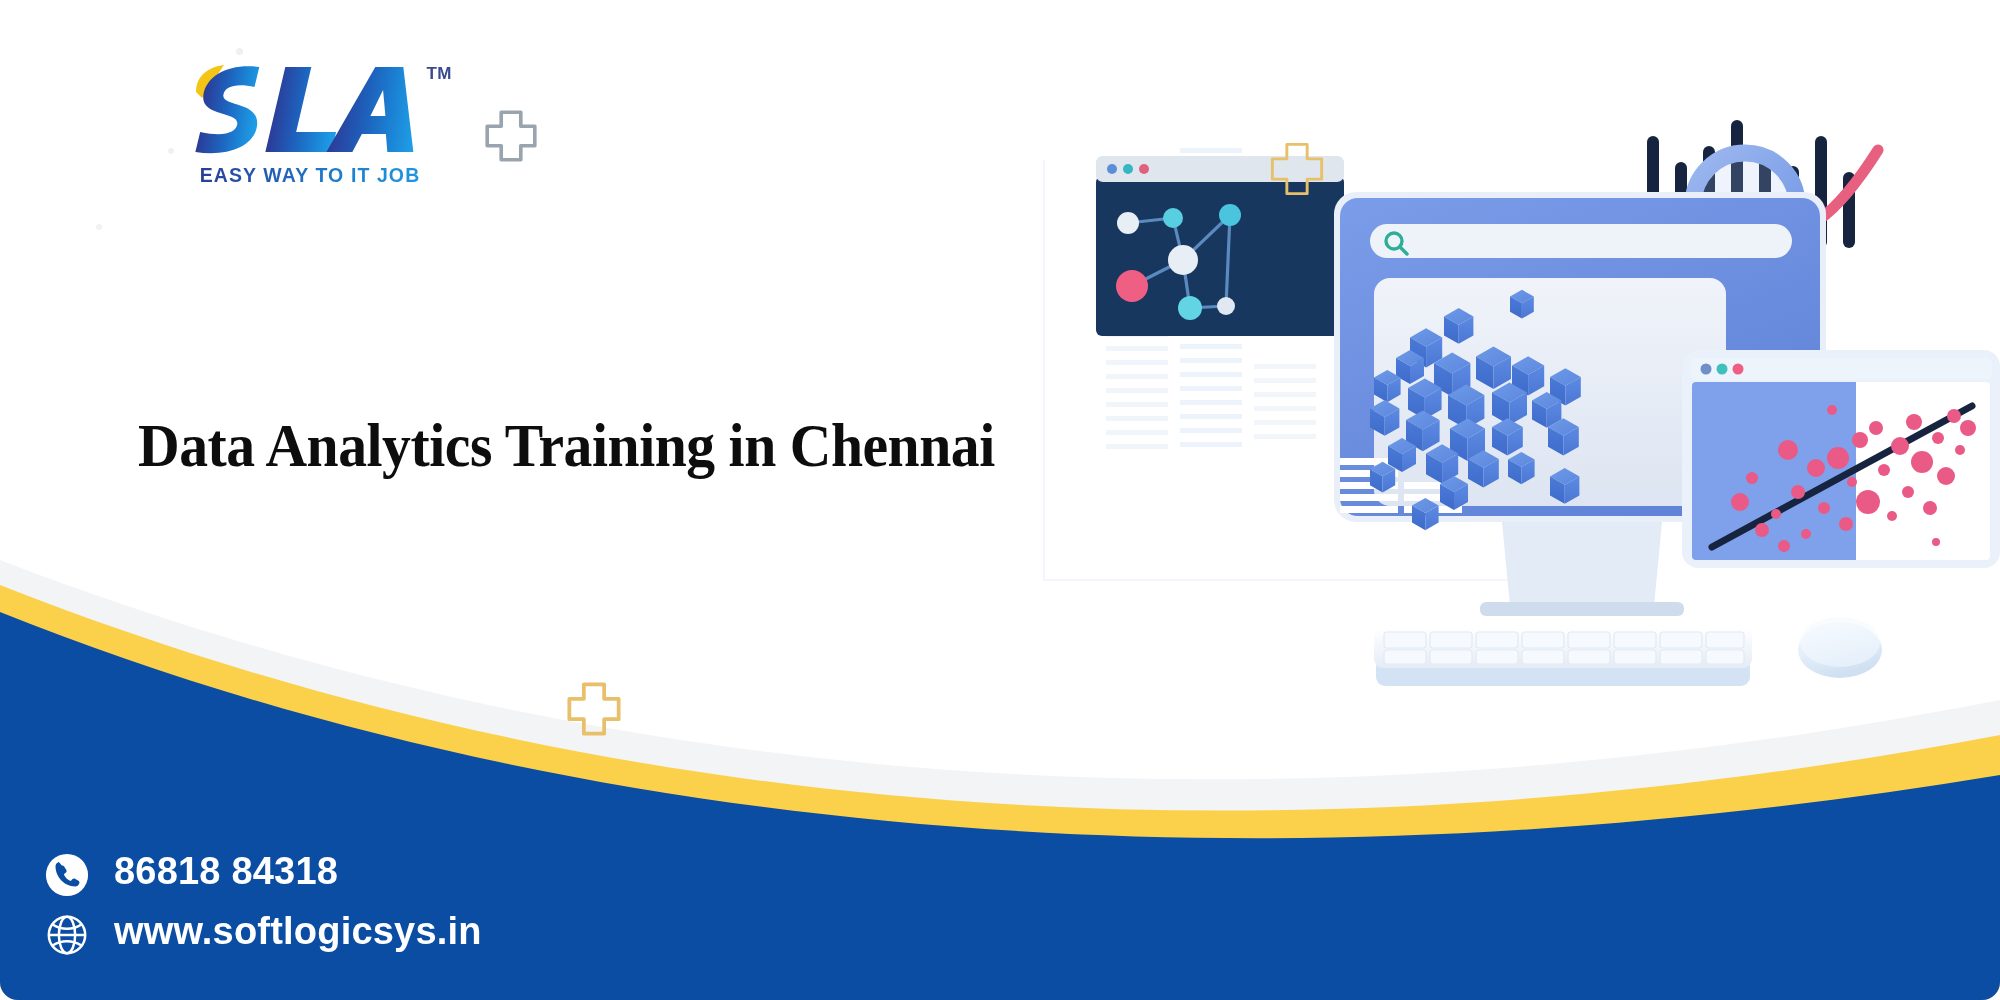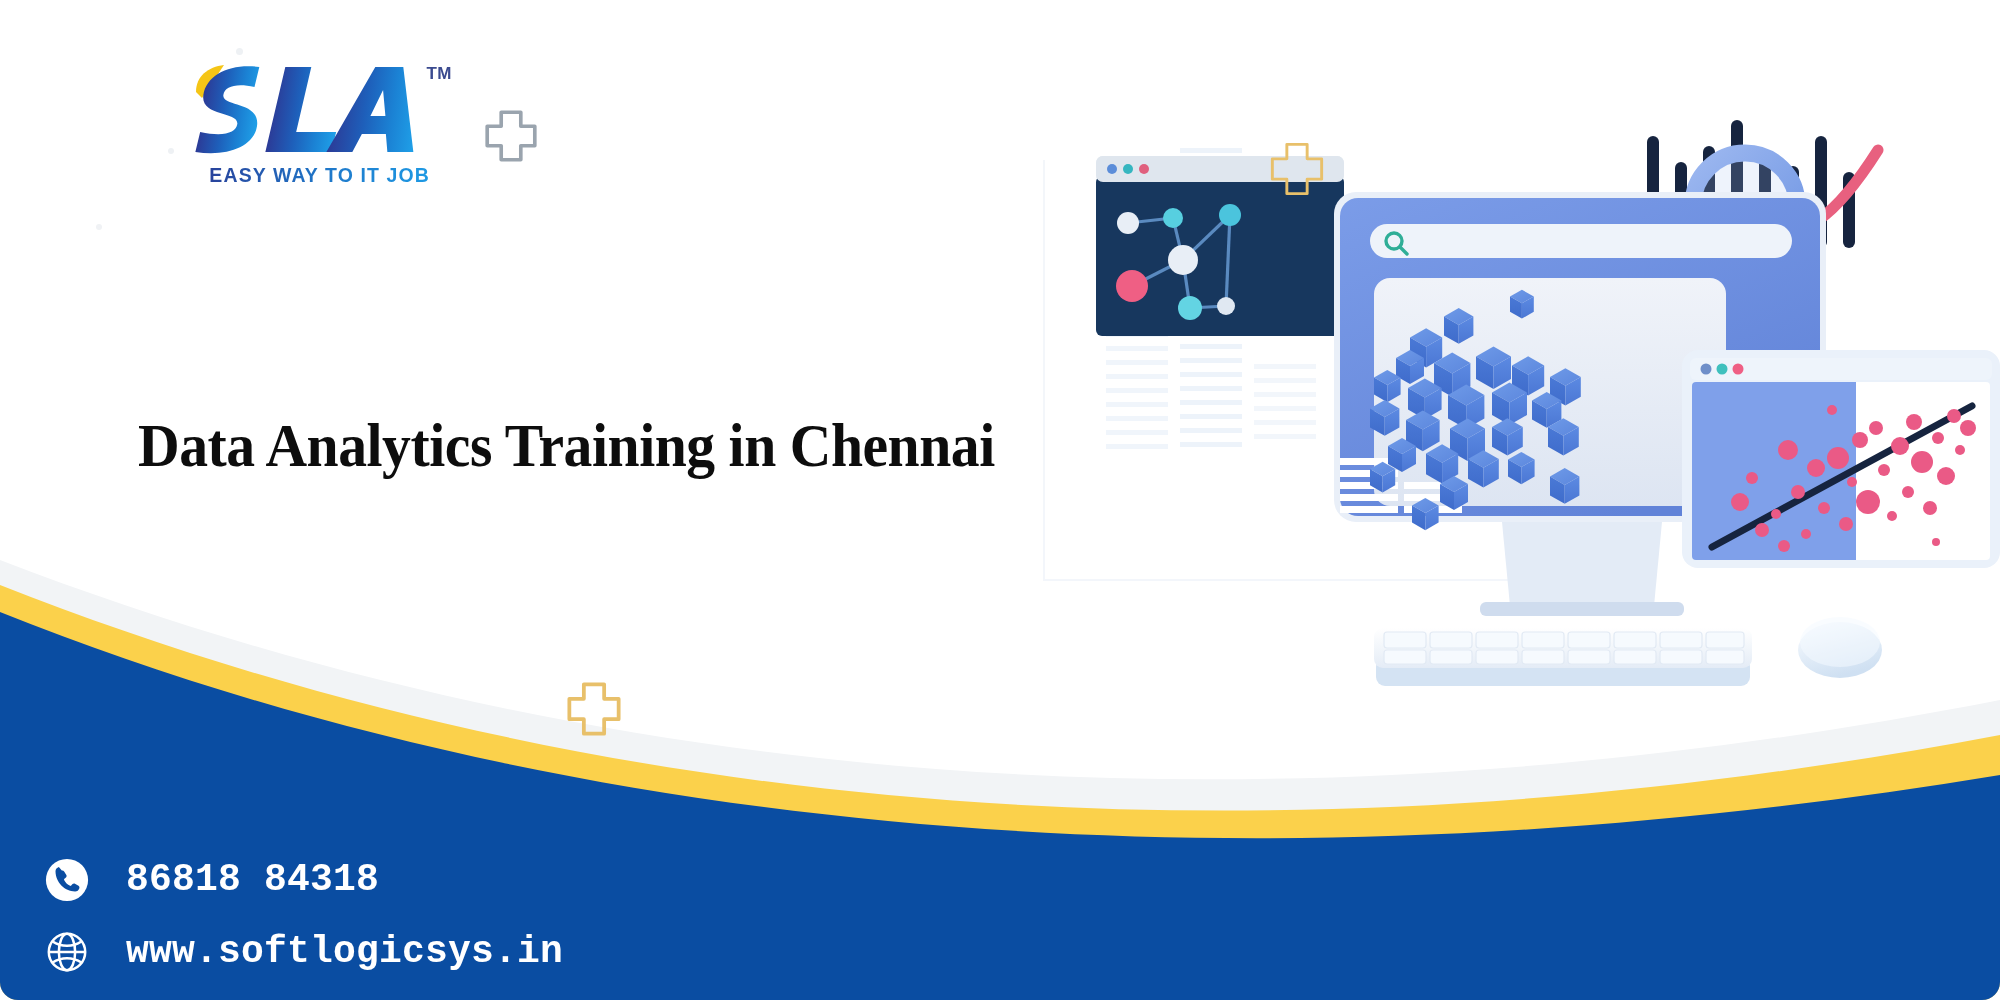--- a/index.html
+++ b/index.html
@@ -17,40 +17,40 @@
 
   
   .logo-block { position:absolute; left:190px; top:62px; width:240px; height:130px; }
   .logo-mark { position:relative; width:240px; height:95px; }
   .logo-tm {
     position:absolute; right:-22px; top:2px;
     font-size:17px; font-weight:700; color:#3a4a8f; letter-spacing:.5px;
   }
   .logo-tagline {
     position:absolute; left:0; top:104px; width:240px;
-    text-align:right; font-size:19.5px; font-weight:700;
+    text-align:center; font-size:19.5px; font-weight:700;
     letter-spacing:1.1px; line-height:1;
     background:linear-gradient(90deg,#2a3a94 0%,#1f76c8 55%,#1e9ae4 100%);
     -webkit-background-clip:text; background-clip:text; color:transparent;
     white-space:nowrap;
   }
 
   
   .headline {
     position:absolute; left:138px; top:410px;
     font-family:"Liberation Serif", serif;
     font-weight:700; font-size:62px; letter-spacing:-0.5px;
     color:#0d0d0d; white-space:nowrap;
     transform:scaleX(.93); transform-origin:left center;
   }
 
   
   .contact { position:absolute; left:44px; }
-  .contact-row { display:flex; align-items:center; gap:36px; height:56px;font-family:Liberation Mono, monospace; }
-  .contact-row + .contact-row { margin-top:16px; }
+  .contact-row { display:flex; gap:24px; height:56px; }
+  .contact-row + .contact-row { margin-top:4px; }
   .contact-text {
     color:#ffffff; font-size:38px; font-weight:700; letter-spacing:.2px;
     white-space:nowrap; line-height:1;
   }
   .c-icon { width:46px; height:46px; flex:0 0 46px; display:block; }
 
   
   .deco-x { position:absolute; }
 
   

